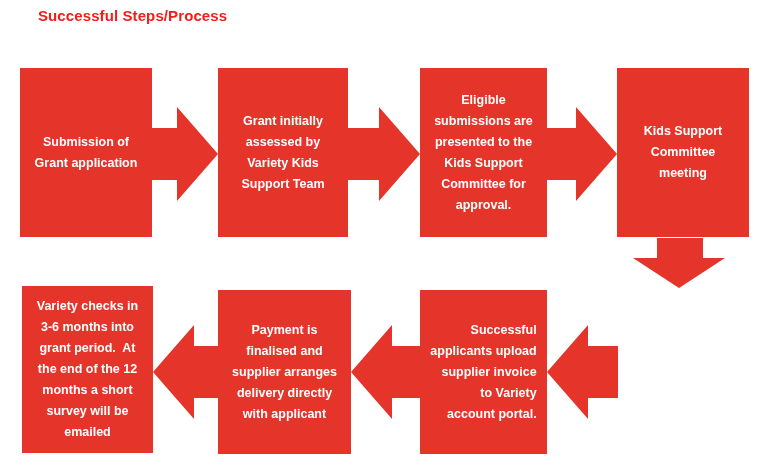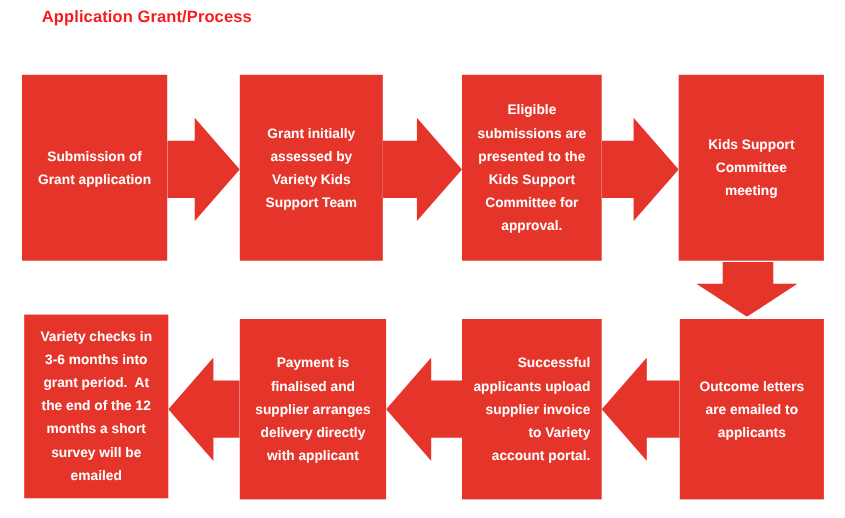--- a/index.html
+++ b/index.html
@@ -88,41 +88,38 @@
   }
   #arr5 { left: 547px; width: 71px; }
   #arr6 { left: 351px; width: 69px; }
   #arr7 { left: 153px; width: 65px; }
 </style>
 </head>
 <body>
 
 <div class="canvas">
 
-  <h1 class="title">Application Grant/Process</h1>
+  <h1 class="title">Successful Steps/Process</h1>
 
   <div class="step" id="s2">Grant initially
 assessed by
 Variety Kids
 Support Team</div>
   <div class="step" id="s1">Submission of
 Grant application</div>
   <div class="step" id="s3">Eligible
 submissions are
 presented to the
 Kids Support
 Committee for
 approval.</div>
   <div class="step" id="s4">Kids Support
 Committee
 meeting</div>
 
-  <div class="step" id="s5">Outcome letters
-are emailed to
-applicants</div>
   <div class="step" id="s6">Successful
 applicants upload
 supplier invoice
 to Variety
 account portal.</div>
   <div class="step" id="s7">Payment is
 finalised and
 supplier arranges
 delivery directly
 with applicant</div>

